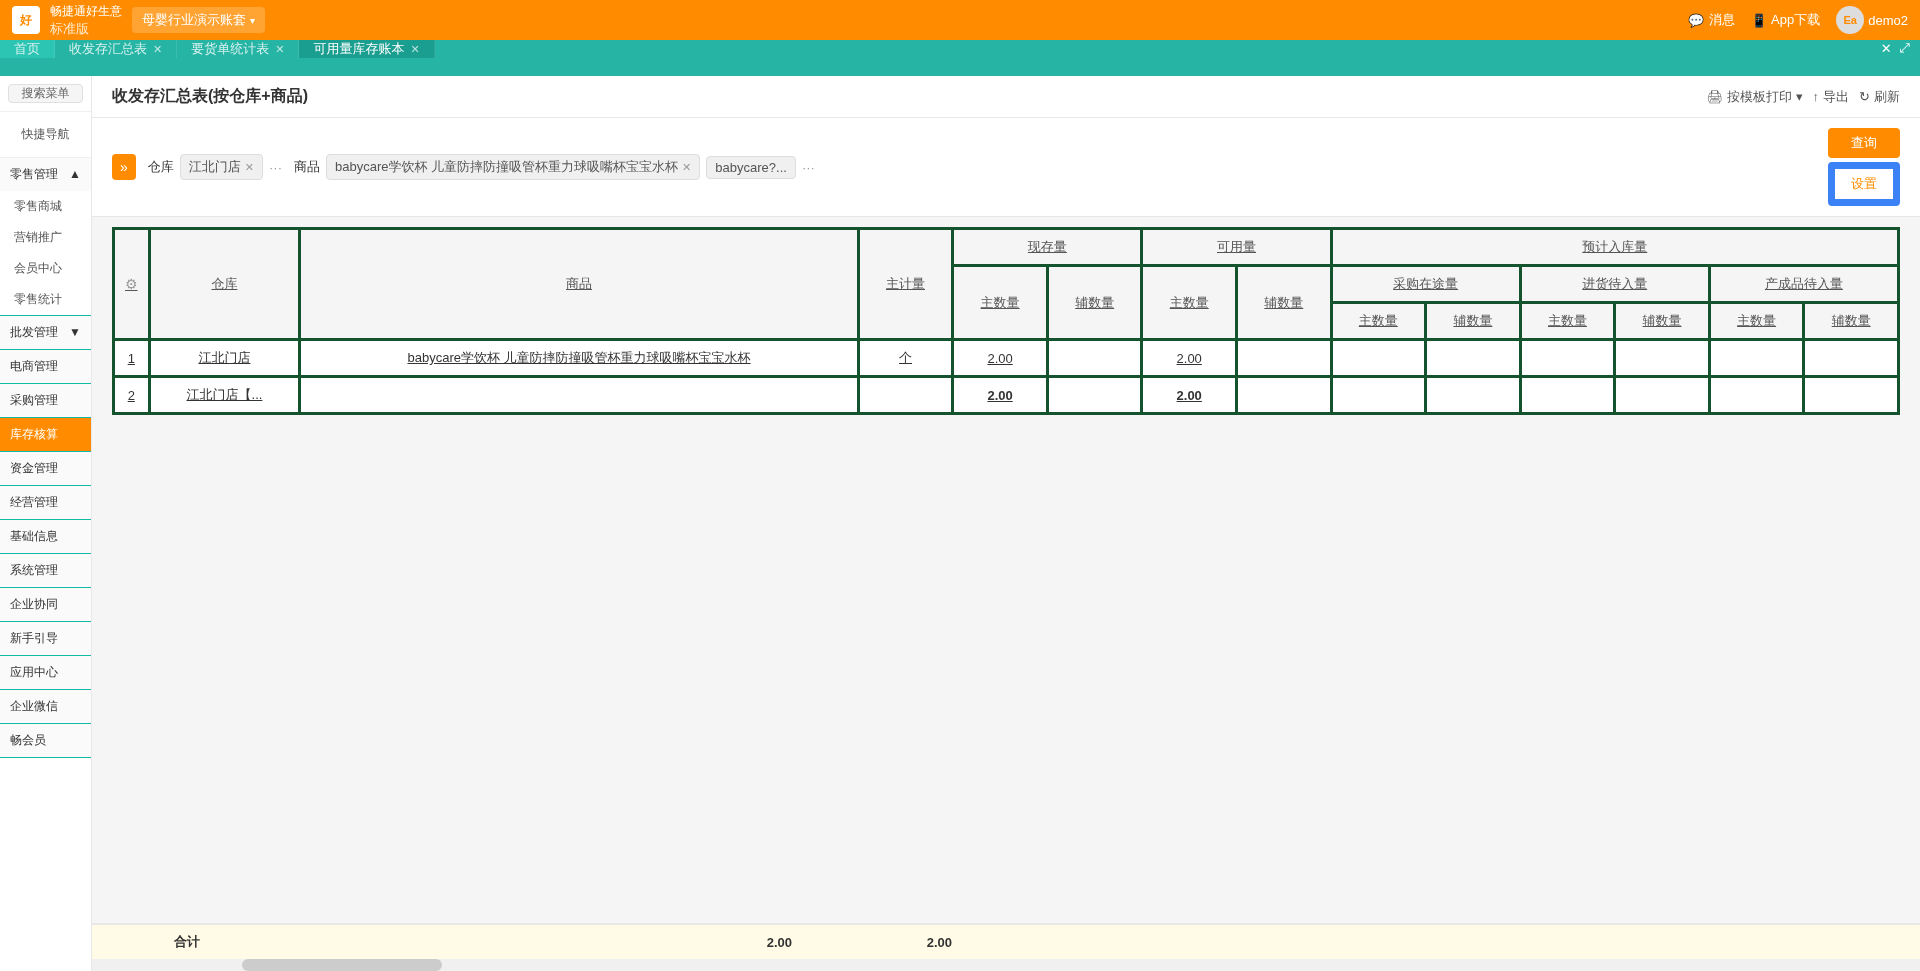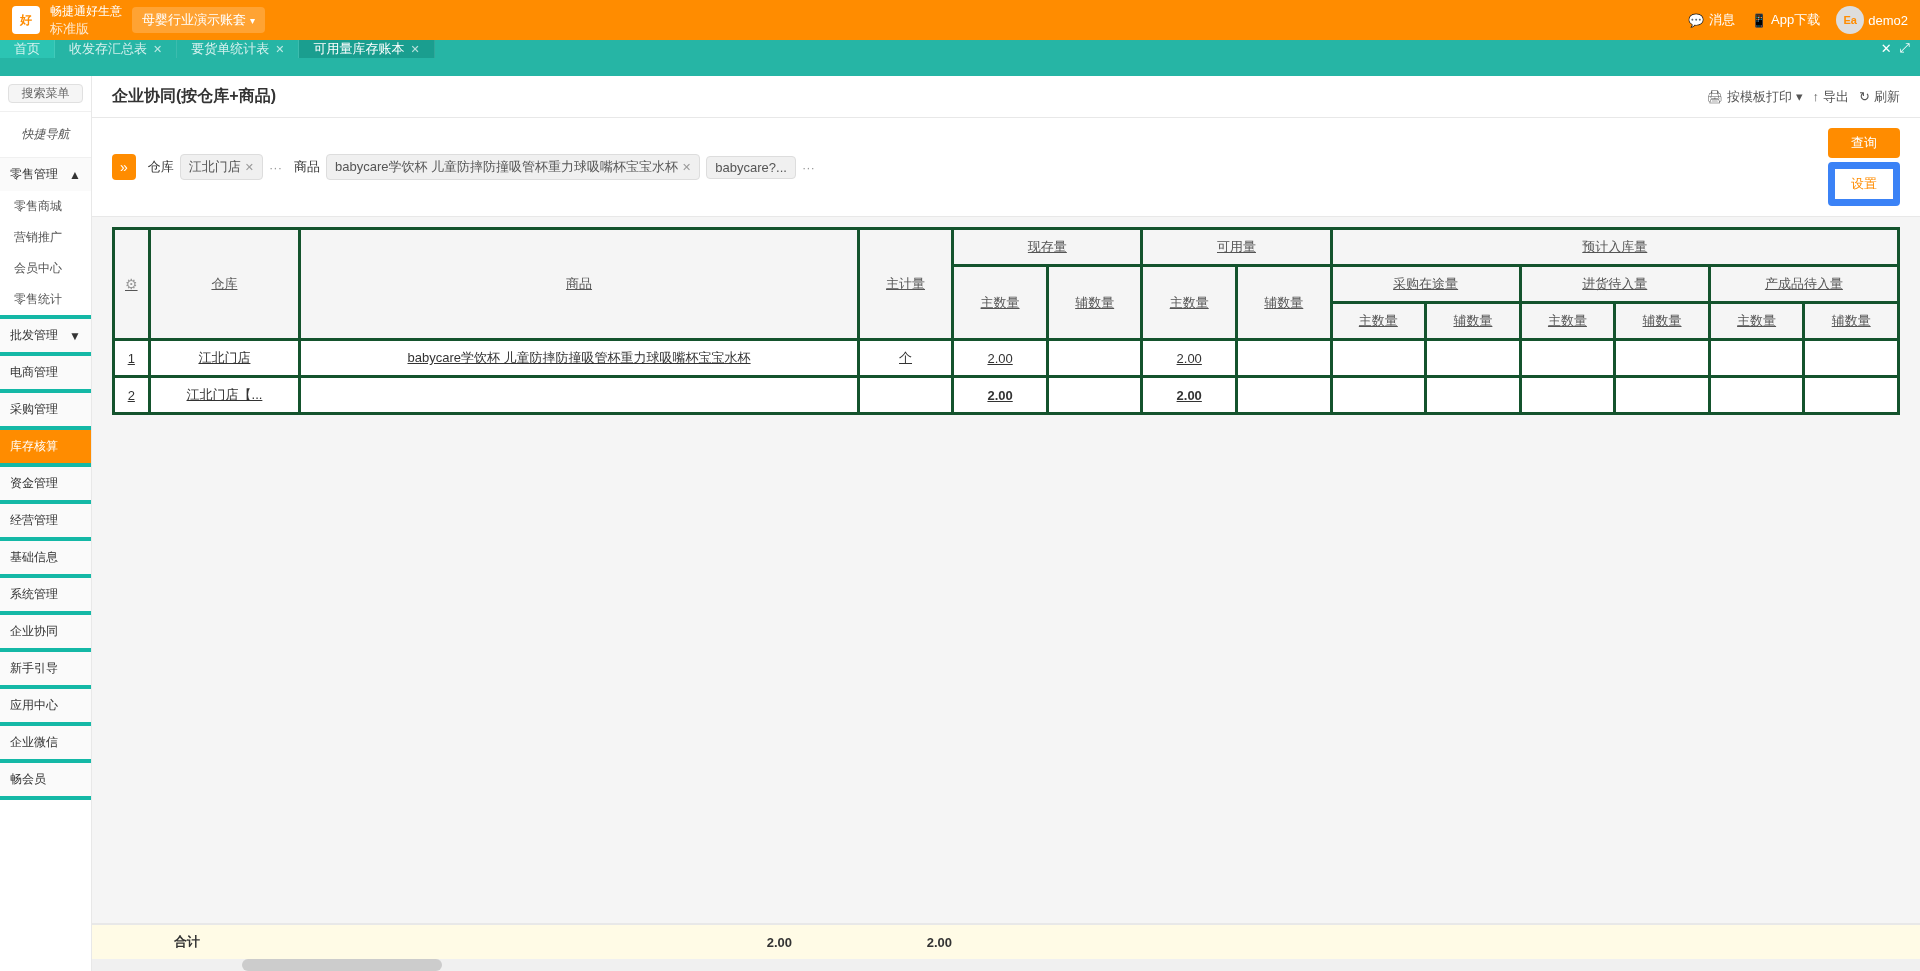--- a/index.html
+++ b/index.html
@@ -69,33 +69,34 @@
     .sidebar-search-btn {
       width: 100%;
       background: #f5f5f5;
       border: 1px solid #e0e0e0;
       border-radius: 4px;
       font-size: 12px;
       color: #666;
       cursor: pointer;
       text-align: center;
     }
-    .sidebar-nav { padding: 6px 0; border-bottom: 1px solid #f0f0f0; font-style: italic; }
+    .sidebar-nav { padding: 6px 0; border-bottom: 1px solid #f0f0f0; }
     .sidebar-nav-item {
       display: flex;
       align-items: center;
       justify-content: center;
       padding: 8px 4px;
       font-size: 12px;
       color: #555;
       cursor: pointer;
       text-align: center;
     }
     .sidebar-section {
-      border-bottom: 4px solid #14b8a6;
+      border-bottom: 1px solid #14b8a6;
+      font-family: Liberation Serif, serif;
     }
     .sidebar-section-header {
       display: flex;
       align-items: center;
       justify-content: space-between;
       padding: 8px 10px;
       font-size: 12px;
       color: #333;
       cursor: pointer;
       background: #fafafa;
@@ -390,21 +391,21 @@
     <div class="sidebar-section">
       <div class="sidebar-section-header">
         <span>畅会员</span>
       </div>
     </div>
   </div>
 
   <div class="content-area">
 
     <div class="page-header">
-      <div class="page-title">企业协同(按仓库+商品)</div>
+      <div class="page-title">收发存汇总表(按仓库+商品)</div>
       <div class="page-header-actions">
         <div class="btn-template">
           <span>🖨</span>
           <span>按模板打印</span>
           <span>▾</span>
         </div>
         <div class="btn-export">
           <span>↑</span>
           <span>导出</span>
         </div>

